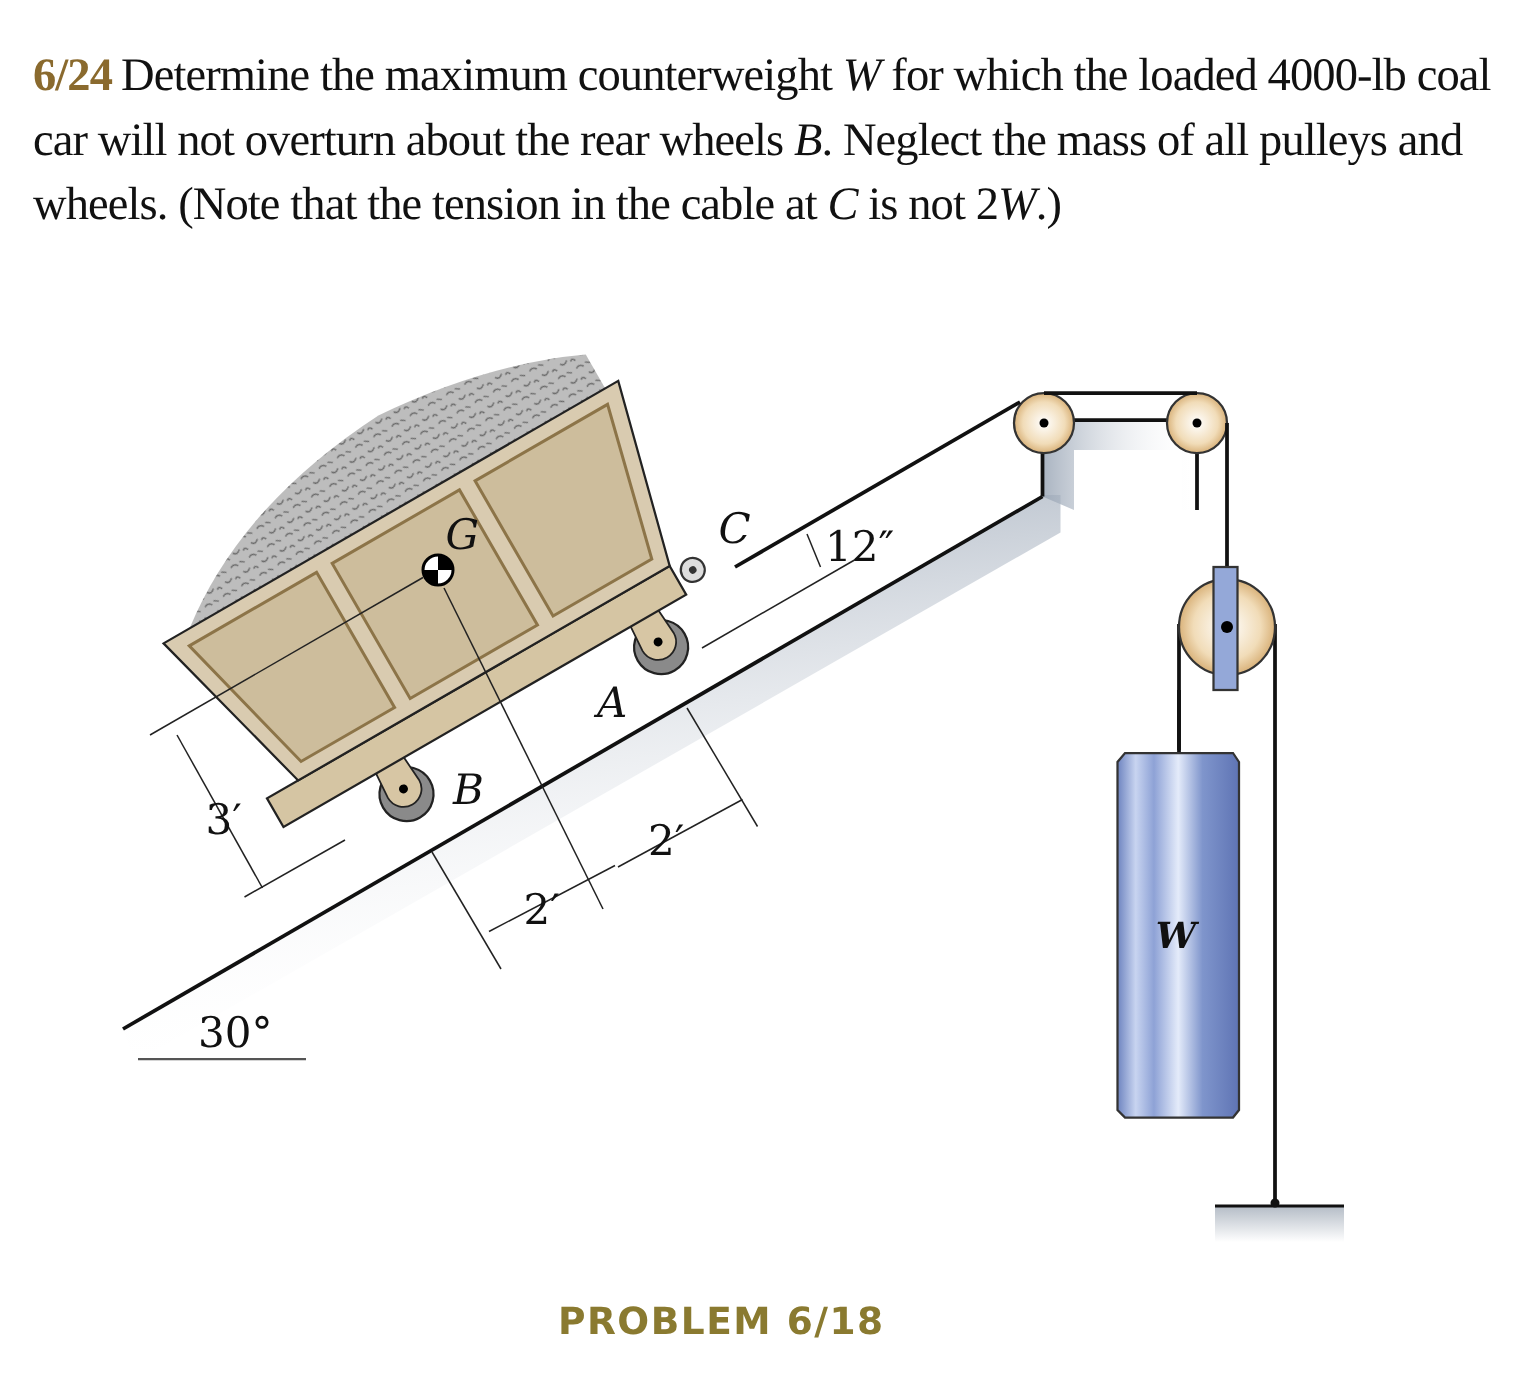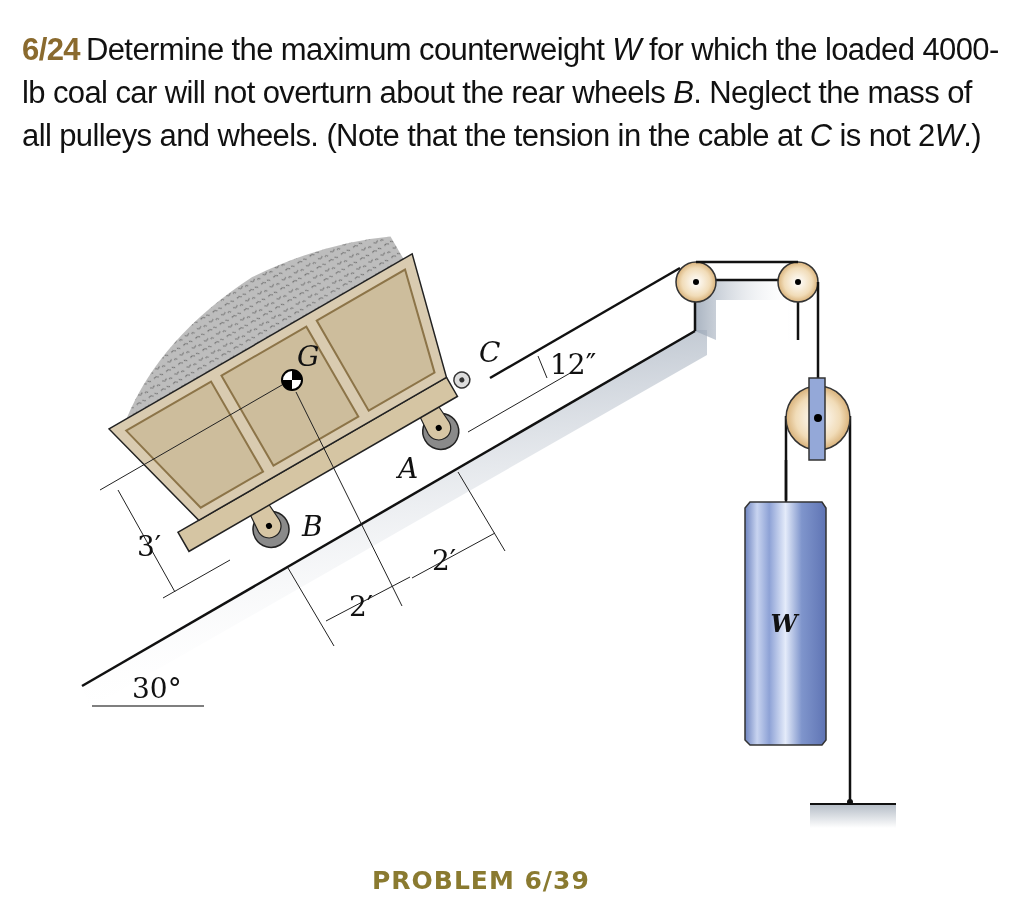--- a/index.html
+++ b/index.html
@@ -1,19 +1,19 @@
 <!DOCTYPE html>
 <html><head>
 <meta charset="utf-8">
 <style>
   html, body { margin: 0; padding: 0; background: #ffffff; }
   body { width: 1024px; height: 922px; position: relative; overflow: hidden; }
   .problem-text {
     position: absolute; left: 22px; top: 28px; width: 980px;
-    font-family: Liberation Sans, sans-serif;
+    font-family: Liberation Serif, serif;
     font-size: 31px; line-height: 43px; color: #111;
     letter-spacing: -0.6px;
   }
   .problem-number { color: #8a6a2e; font-weight: bold; margin-right: 6px; }
   .it { font-style: italic; }
   svg.figure { position: absolute; left: 0; top: 0; }
   .lbl { font-family: "DejaVu Serif", "Liberation Serif", serif; fill: #111; }
   .caption {
     position: absolute; left: 372px; top: 866px;
     font-family: "DejaVu Sans", "Liberation Sans", sans-serif;
@@ -155,13 +155,13 @@
   <text class="lbl" x="479" y="362" font-size="28" font-style="italic">C</text>
   <text class="lbl" x="398" y="478" font-size="28" font-style="italic">A</text>
   <text class="lbl" x="302" y="536" font-size="28" font-style="italic">B</text>
   <text class="lbl" x="550" y="374" font-size="28">12″</text>
   <text class="lbl" x="137" y="556" font-size="28">3′</text>
   <text class="lbl" x="349" y="616" font-size="28">2′</text>
   <text class="lbl" x="432" y="570" font-size="28">2′</text>
   <text class="lbl" x="132" y="698" font-size="28">30°</text>
 </svg>
 
-<div class="caption">PROBLEM 6/39</div>
+<div class="caption">PROBLEM 6/18</div>
 
 </body></html>

